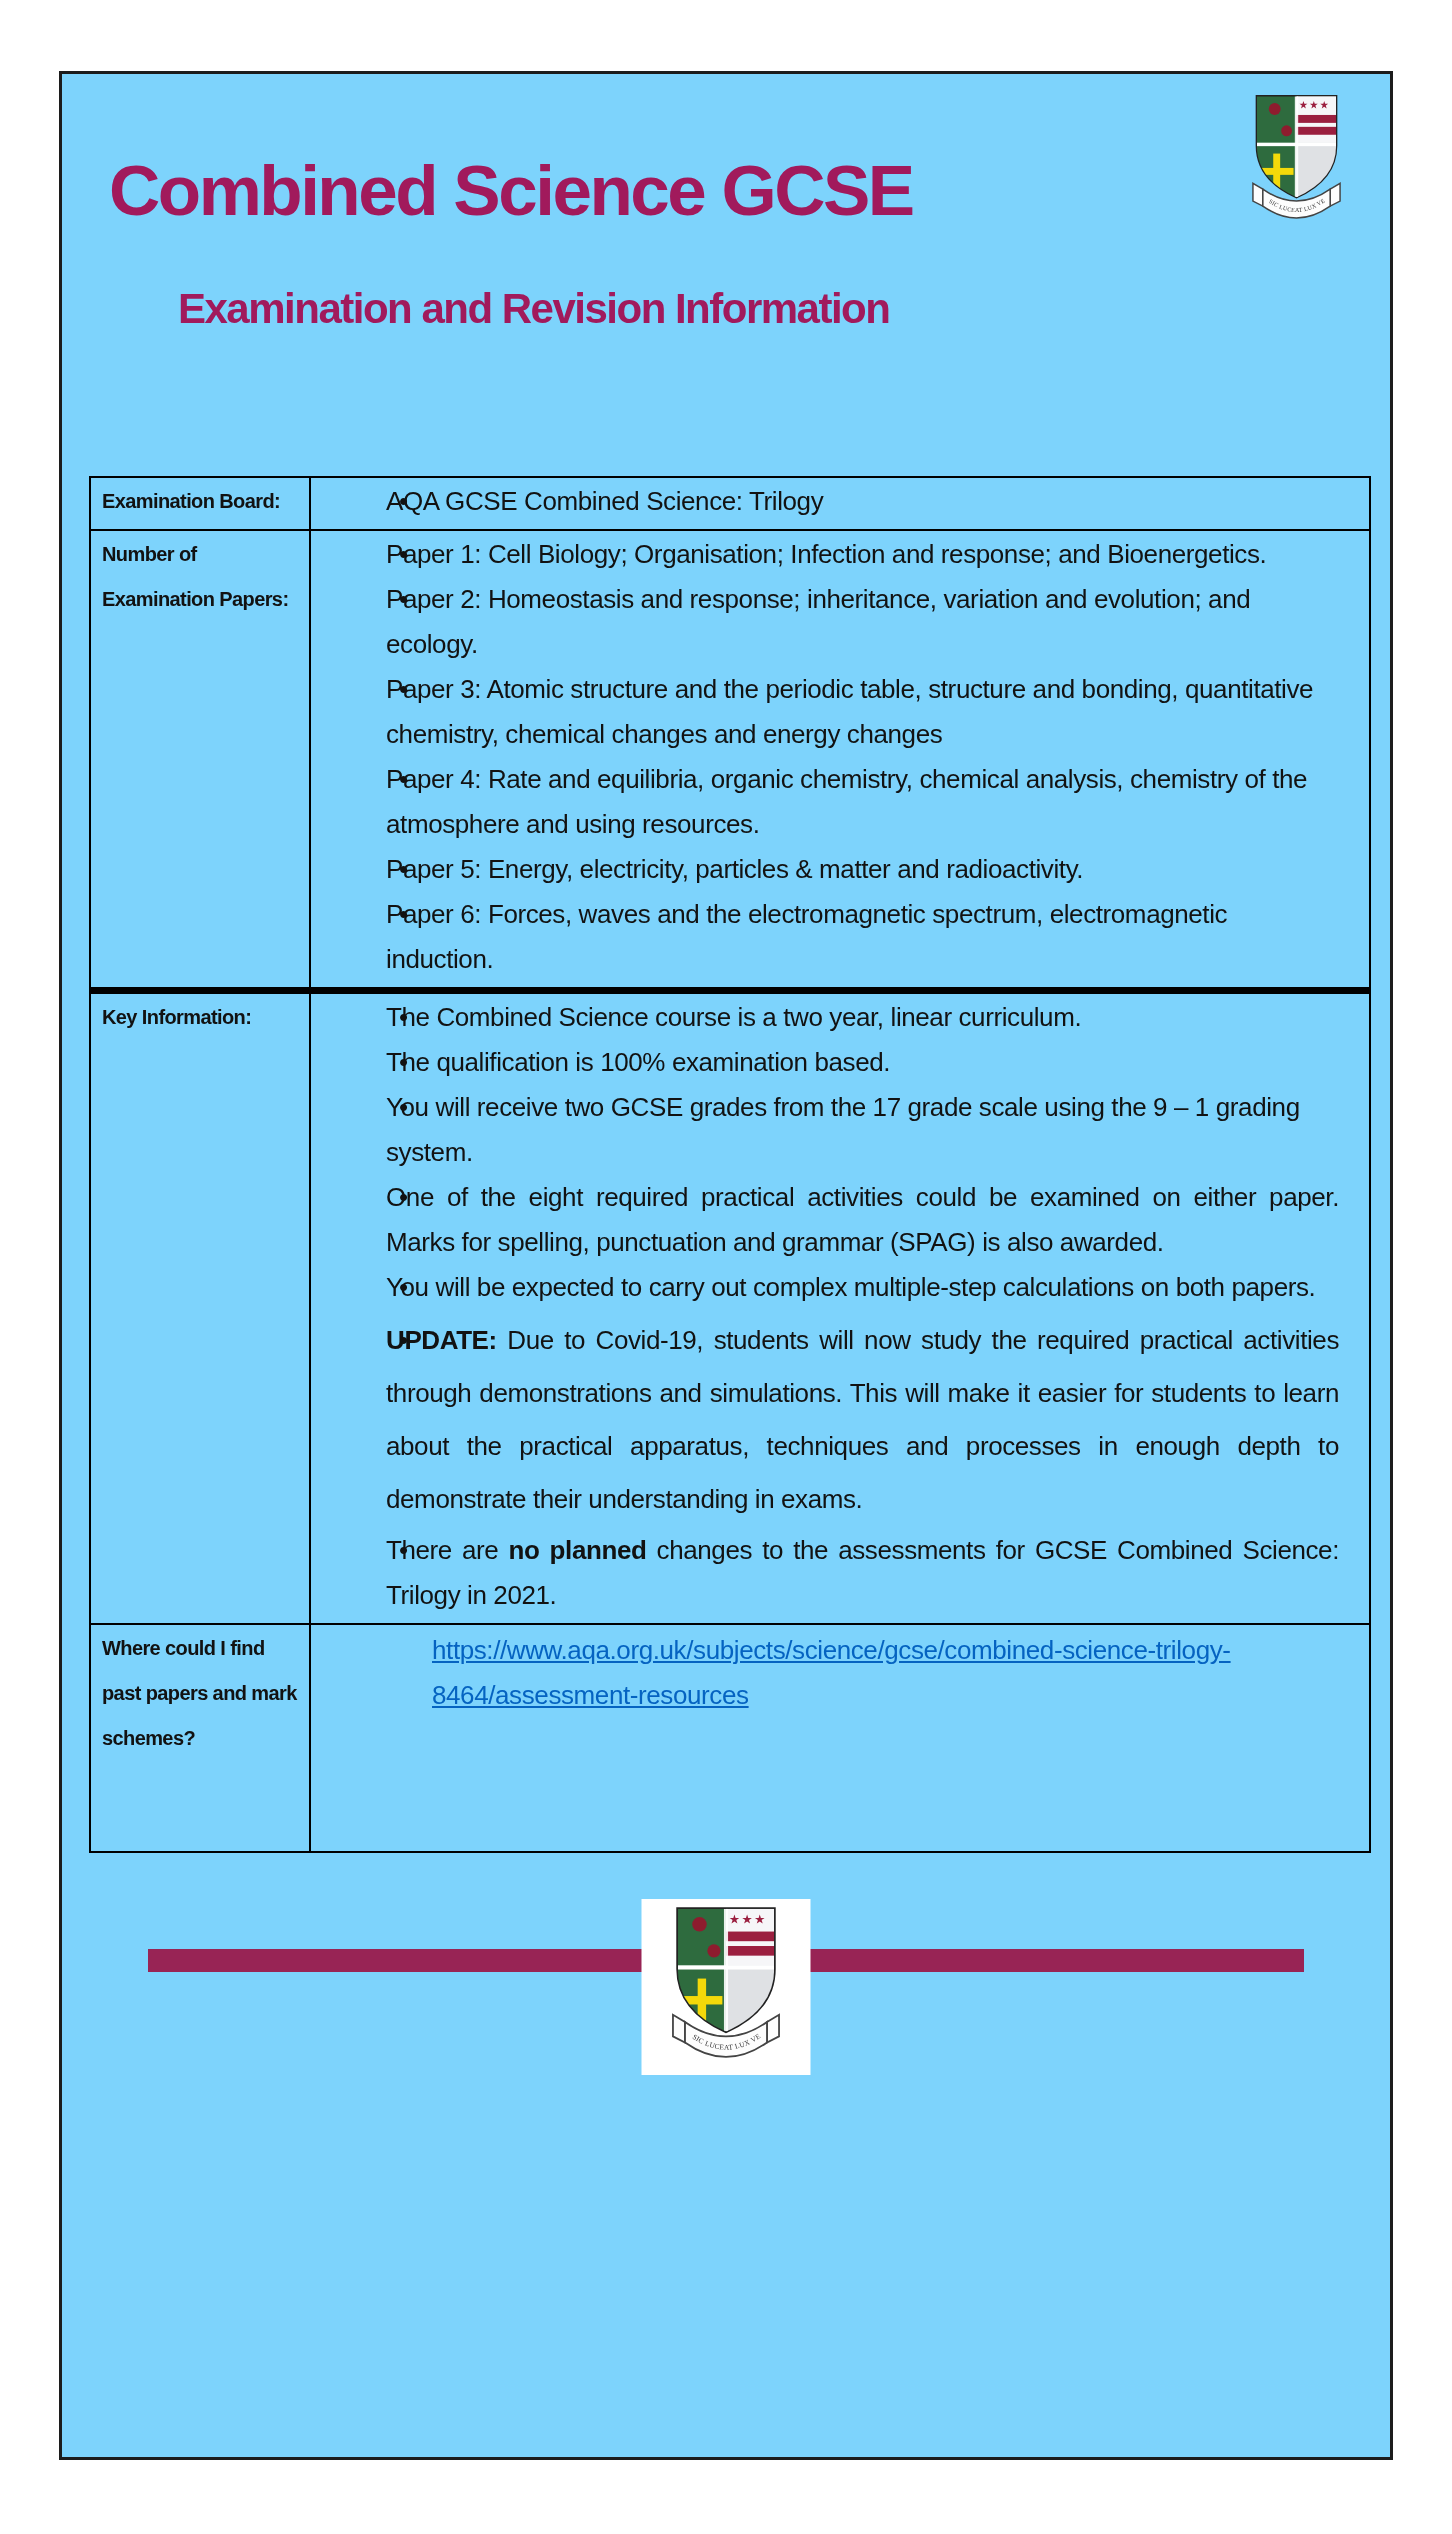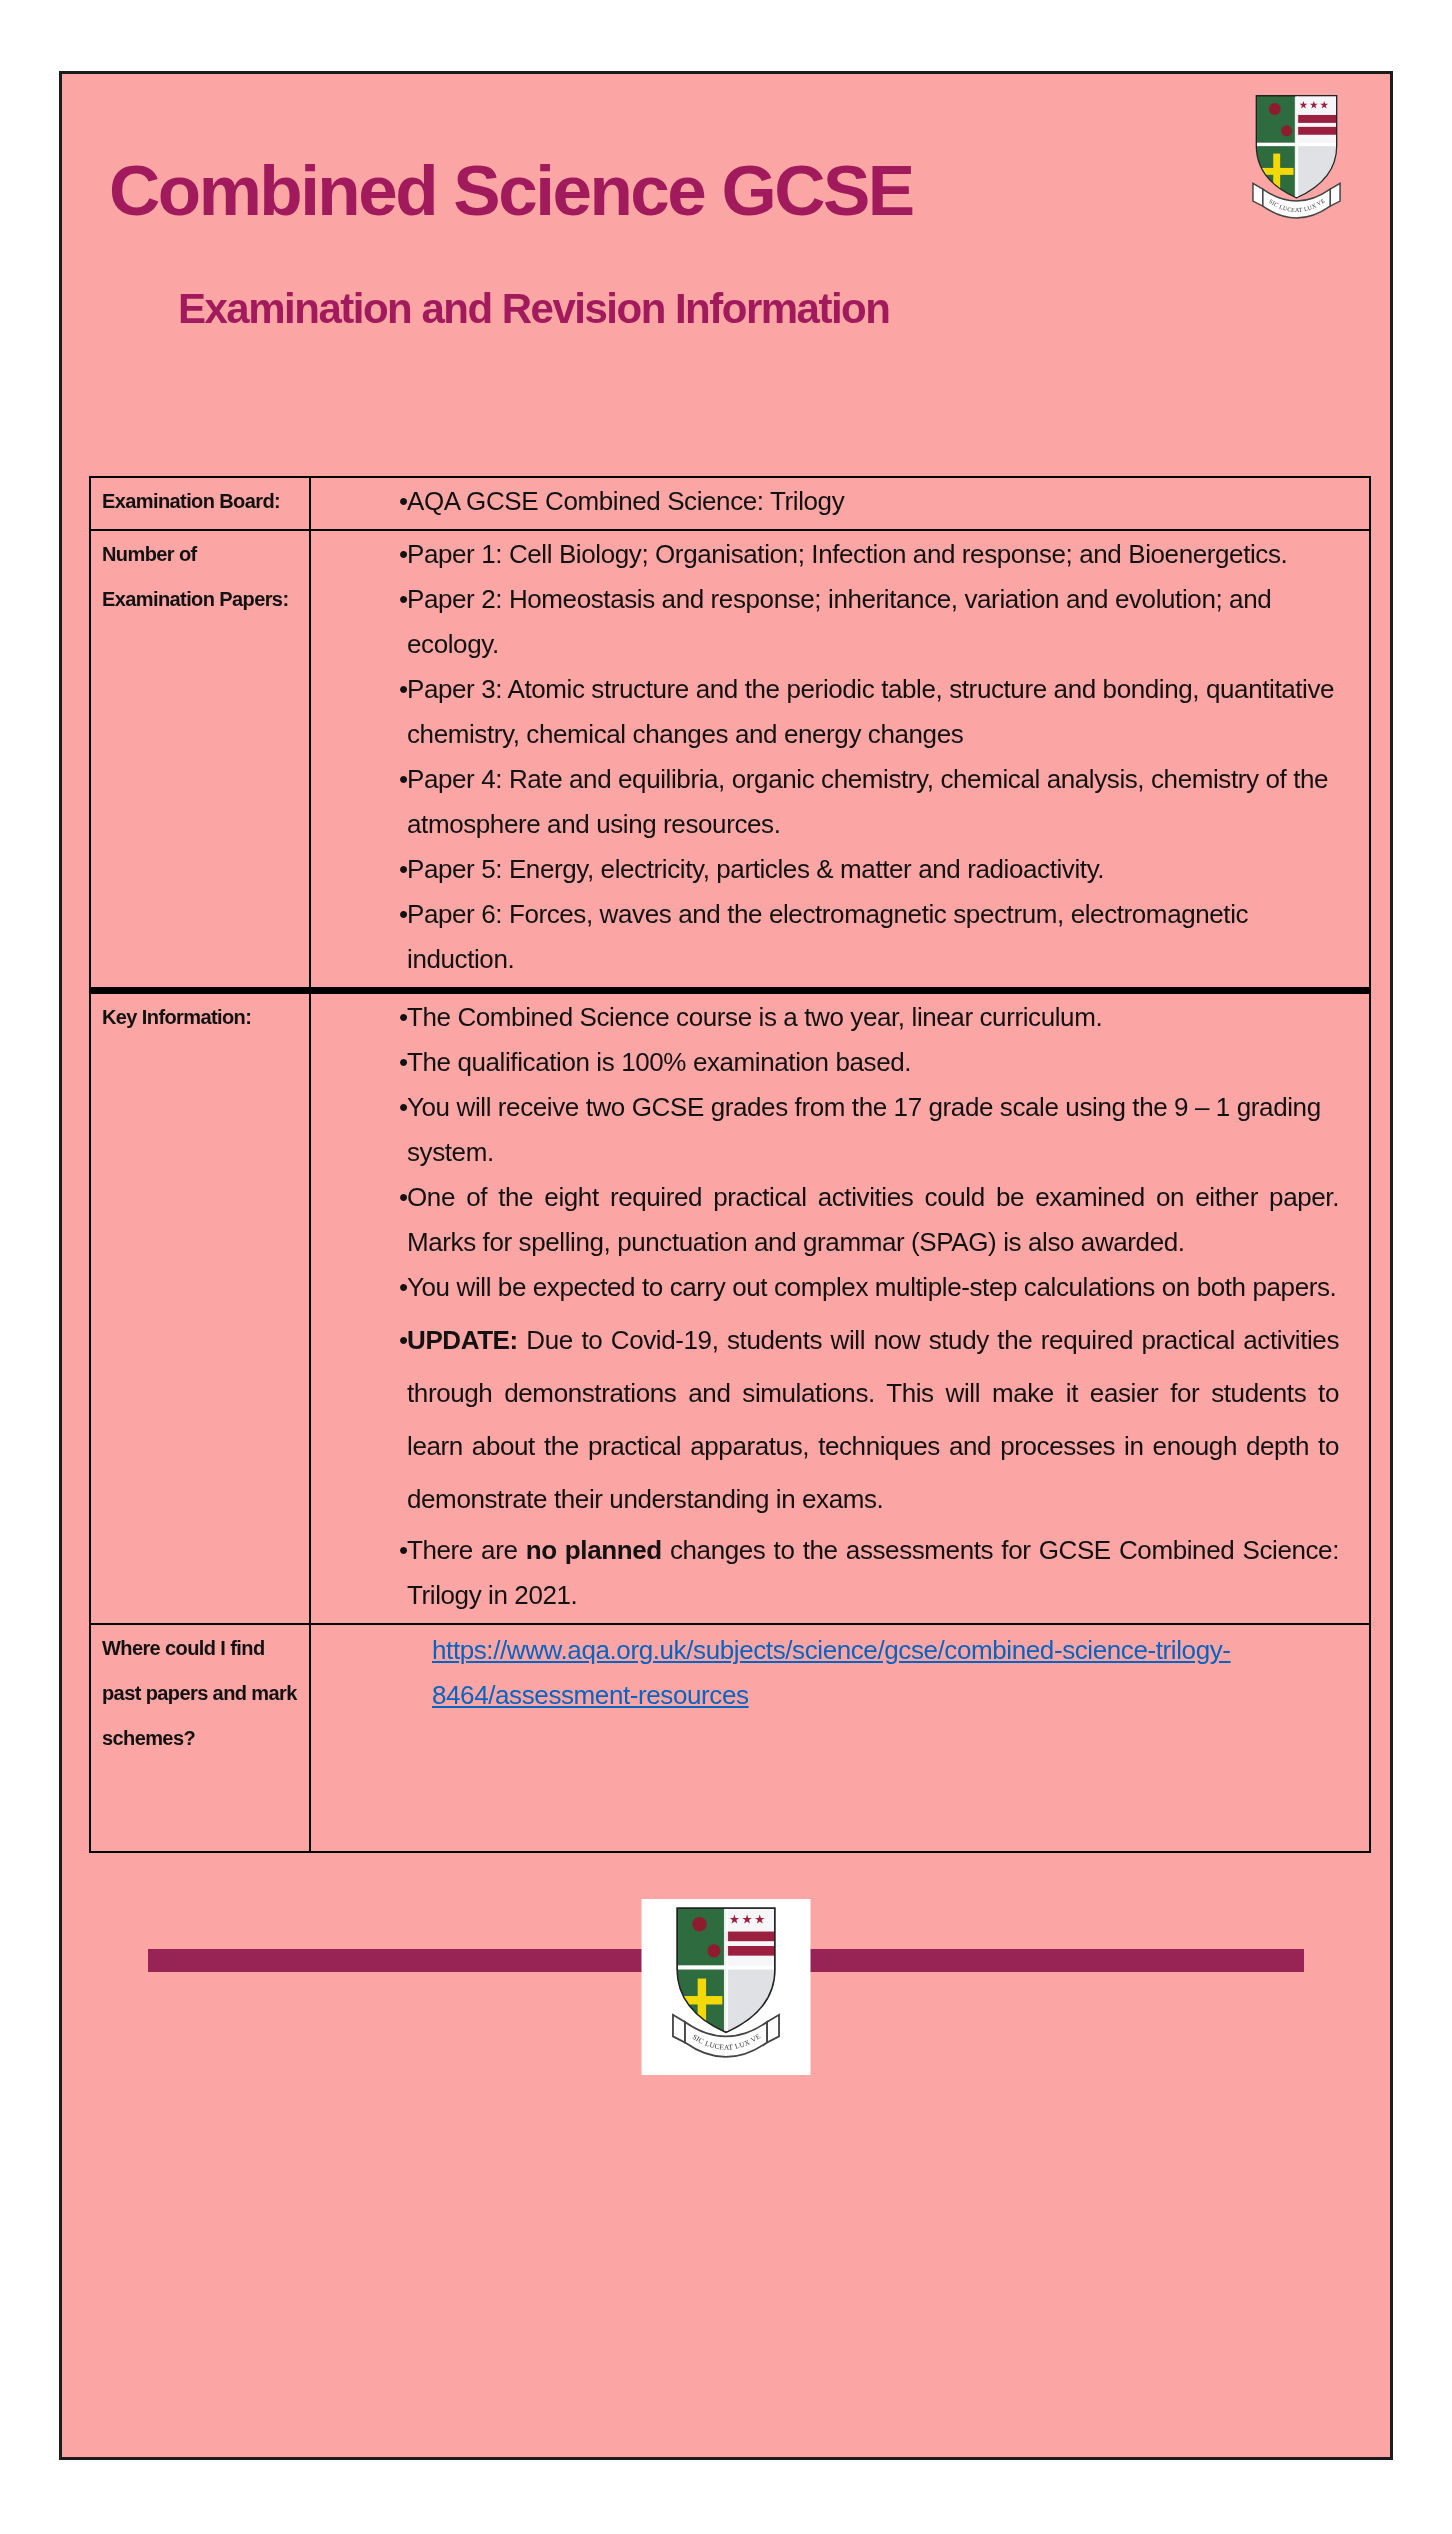--- a/index.html
+++ b/index.html
@@ -1,37 +1,37 @@
 <!DOCTYPE html>
 <html style="--accent: #A11A5C; --bar: #982455; --link: #0563C1;"><head>
 <meta charset="utf-8">
 <style>
   :root { --accent:#A11A5C; --bar:#982455; --link:#0563C1; }
   html,body { margin:0; padding:0; width:1452px; height:2534px; background:#ffffff; overflow:hidden; }
   body { font-family:"Liberation Sans", sans-serif; color:#121212; position:relative; }
 
   .page { position:absolute; left:59px; top:71px; width:1328px; height:2383px;
-          border:3px solid #1c1c1c; background:#fca5a5; }
+          border:3px solid #1c1c1c; background:#7dd3fc; }
 
   .doc-title { margin:77px 0 0 47px; font-size:71px; line-height:79px; font-weight:bold;
                letter-spacing:-2.5px; color:var(--accent); }
   .doc-subtitle { margin:53px 0 0 116px; font-size:42px; line-height:51px; font-weight:bold;
                   letter-spacing:-1.5px; color:var(--accent); }
 
   .crest-top { position:absolute; top:14px; right:44px; width:99px; }
   .crest-top svg { width:99px; height:145px; display:block; }
 
   .itable { margin:142px 0 0 27px; width:1282px; border:2px solid #000; box-sizing:border-box; }
   .trow { display:grid; grid-template-columns:220px 1fr; border-top:2px solid #000; }
   .trow:first-child { border-top:none; }
   .trow:nth-child(4) { border-top-width:5px; }
   .tlabel { border-right:2px solid #000; padding:1px 6px 5px 11px; font-weight:bold;
             font-size:20px; letter-spacing:-0.6px; line-height:45px; }
   .tcontent { padding:1px 30px 5px 0; font-size:26px; letter-spacing:-0.4px; line-height:45px; }
-  .bullet-item { position:relative; padding-left:96px; }
+  .bullet-item { position:relative; padding-left:75px; }
   .bullet-item::before { content:"•"; position:absolute; left:88px; top:0; line-height:45px; }
   .bullet-item.justify { text-align:justify; }
   .bullet-item.wide { line-height:53px; margin:4px 0 2px 0; }
   .bullet-item.wide::before { line-height:53px; }
   .trow:last-child .tcontent { min-height:220px; }
   .link-wrap { padding-left:121px; padding-top:2px; }
   a.doc-link { color:var(--link); text-decoration:underline; overflow-wrap:anywhere; }
   b { font-weight:bold; }
 
   .footer { position:relative; margin-top:46px; height:176px; }

